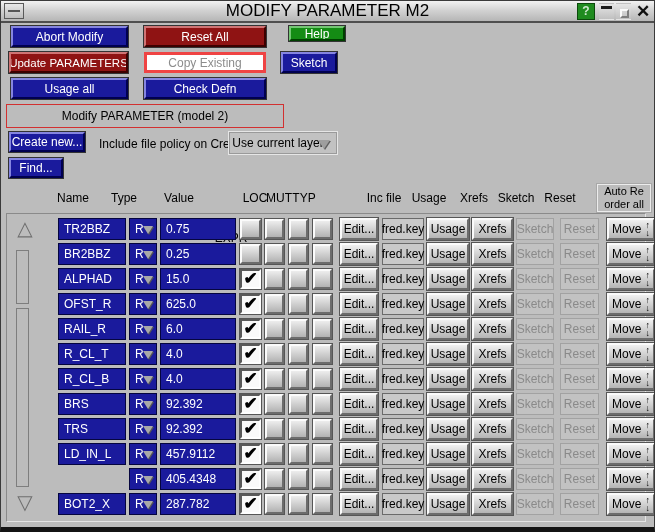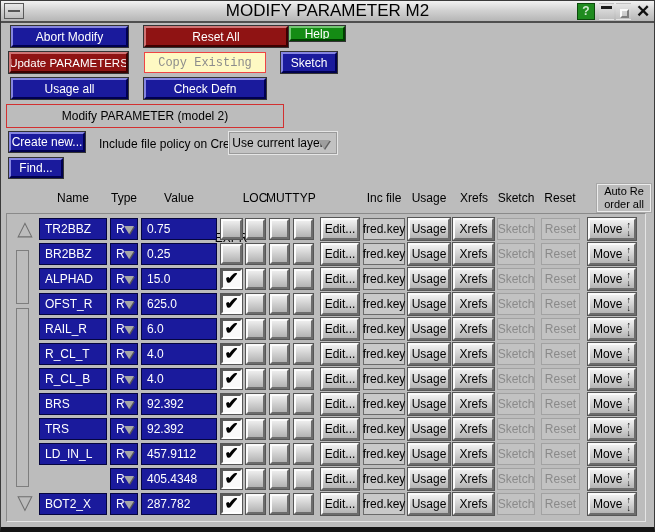--- a/index.html
+++ b/index.html
@@ -35,21 +35,21 @@
   .closebtn { width:20px; height:19px; background:transparent; border:none; color:#111; font-size:17px; font-weight:bold; line-height:18px; text-align:center; }
 
   
   .btn {
     position:absolute; display:flex; align-items:center; justify-content:center;
     font-family:inherit; font-size:12px; color:#fff; box-shadow:0 0 0 1px #333; white-space:nowrap; overflow:hidden;
   }
   .btn.navy  { background:#1a1a9c; border:2px solid; border-color:#8585e0 #000050 #000050 #8585e0; }
   .btn.red   { background:#8f1313; border:2px solid; border-color:#cf7474 #3c0000 #3c0000 #cf7474; }
   .btn.green { background:#148c14; border:2px solid; border-color:#74c674 #004000 #004000 #74c674; }
-  .btn.off   { background:#fef9c3; border:1px solid #ef4444; color:#8c8c8c; box-shadow:none;font-family:Liberation Mono, monospace; }
+  .btn.off   { background:#ffffff; border:3px solid #ef4444; color:#8c8c8c; box-shadow:none; }
 
   .gbtn {
     position:absolute; display:flex; align-items:center; justify-content:center;
     background:linear-gradient(180deg,#f0f0f0,#b4b4b4); border:2px solid;
     border-color:#fbfbfb #6c6c6c #6c6c6c #fbfbfb; box-shadow:0 0 0 1px #565656;
     font-size:12px; color:#000; white-space:nowrap;
   }
   .dbtn {
     position:absolute; display:flex; align-items:center; justify-content:center;
     background:#c2c2c2; border:1px solid #a2a2a2; font-size:12px; color:#8a8a8a; white-space:nowrap;
@@ -98,21 +98,21 @@
     position:absolute; left:5px; top:212px; width:640px; height:309px;
     border:1px solid; border-color:#8a8a8a #e4e4e4 #e4e4e4 #8a8a8a;
   }
   .hdr { position:absolute; top:190px; transform:translateX(-50%); font-size:12px; color:#000; white-space:nowrap; }
   .autobox {
     position:absolute; left:596px; top:183px; width:54px; height:28px;
     border:1px solid #ececec; box-shadow:0 0 0 1px #a8a8a8; display:flex; flex-direction:column;
     align-items:center; justify-content:center; font-size:11px; line-height:13px; color:#000;
   }
   .rows { position:absolute; left:0; top:217px; width:655px; }
-  .row { position:relative; height:22px; margin-bottom:3px; }
+  .row { position:relative; height:22px; margin-bottom:3px;margin-left:19px; }
   .row .name  { left:38px;  top:0; width:68px; height:22px; }
   .row .type  { left:109px; top:0; width:28px; height:22px; }
   .row .value { left:140px; top:0; width:76px; height:22px; }
   .row .expr { left:220px; top:1px; }
   .row .loc  { left:245px; top:1px; width:19px; }
   .row .mut  { left:269px; top:1px; width:19px; }
   .row .typ  { left:293px; top:1px; width:19px; }
   .row .edit    { left:320px; top:0; width:38px; height:22px; }
   .row .incfile { left:362px; top:0; width:42px; height:22px; }
   .row .usage   { left:407px; top:0; width:42px; height:22px; }
@@ -144,21 +144,21 @@
           <span class="minline"></span>
         </button>
       <button class="restbtn">
           <span class="restbox"></span>
         </button>
       <button class="closebtn">✕</button>
     </div>
   </div>
 
   <button class="btn navy" style="left:10px;  top:25px; width:117px; height:21px;">Abort Modify</button>
-  <button class="btn red" style="left:143px; top:25px; width:144px; height:21px;">Reset All</button>
+  <button class="btn red" style="left:143px; top:25px; width:122px; height:21px;">Reset All</button>
   <button class="btn green" style="left:288px; top:25px; width:56px; height:15px;">Help</button>
   <button class="btn red" style="left:8px;   top:51px; width:119px; height:21px; font-size:11.5px;">Update PARAMETERS</button>
   <button class="btn off" style="left:143px; top:51px; width:122px; height:21px;">Copy Existing</button>
   <button class="btn navy" style="left:280px; top:51px; width:56px; height:21px;">Sketch</button>
   <button class="btn navy" style="left:10px;  top:77px; width:117px; height:21px;">Usage all</button>
   <button class="btn navy" style="left:143px; top:77px; width:122px; height:21px;">Check Defn</button>
 
   <div class="mode-box">Modify PARAMETER (model 2)</div>
   <button class="btn navy" style="left:8px; top:131px; width:76px; height:20px;">Create new...</button>
   <span class="label" style="left:98px; top:136px;">Include file policy on Create:</span>

